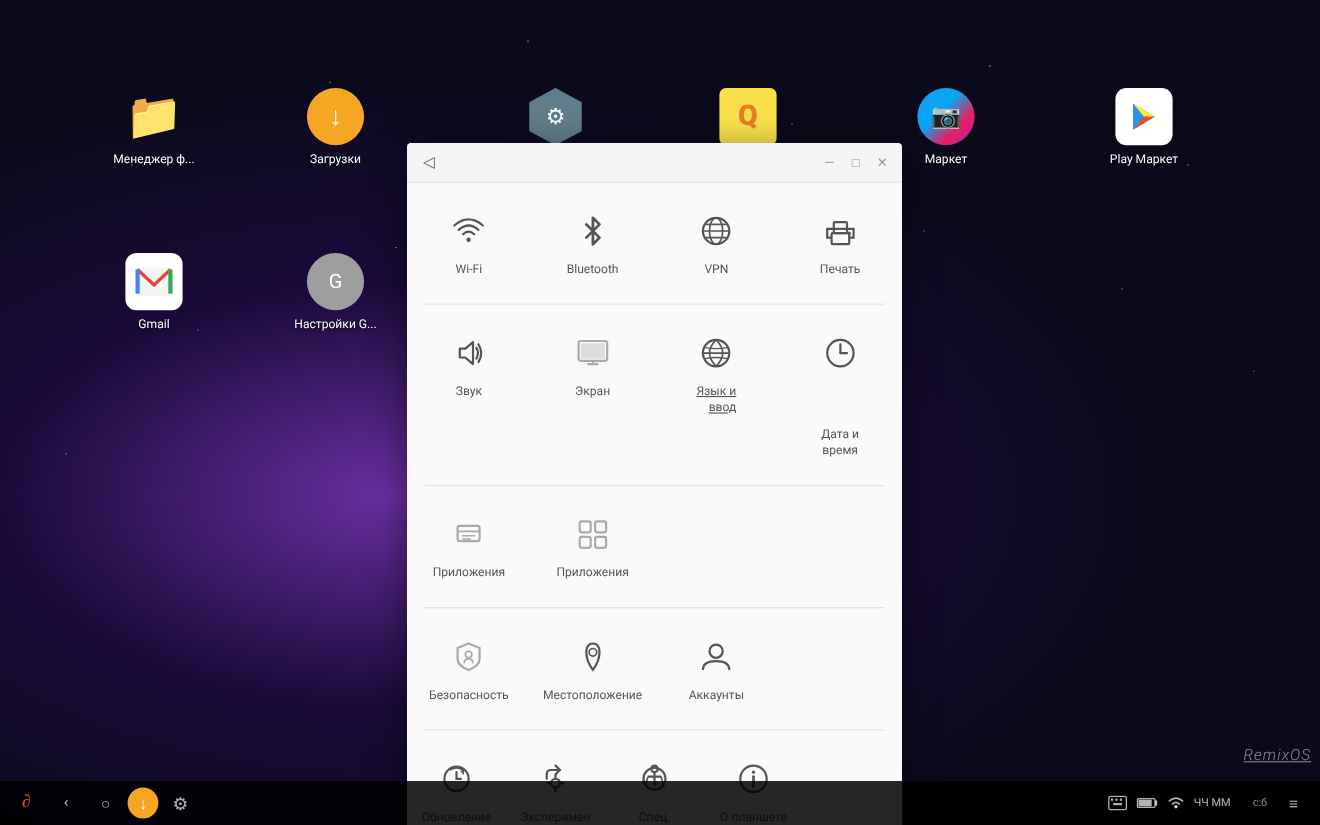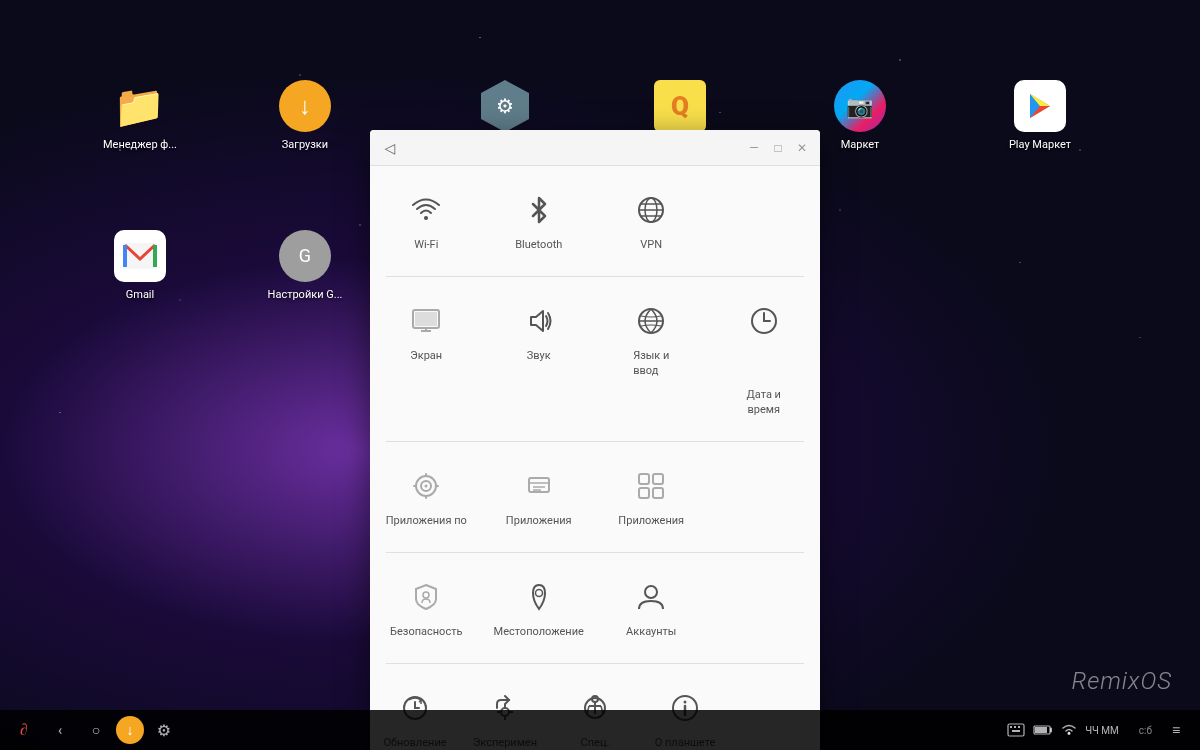--- a/index.html
+++ b/index.html
@@ -327,27 +327,28 @@
     .settings-divider {
       height: 1px;
       background: #e0e0e0;
       margin: 0 16px;
     }
 
     
     .remix-logo {
       position: absolute;
       bottom: 55px;
-      right: 28px;
+      right: 8px;
       color: rgba(255,255,255,0.5);
       font-style: italic;
-      font-size: 24px;
+      font-size: 14px;
       font-weight: 300;
       z-index: 10;
       letter-spacing: 1px;
+      text-decoration: underline;
     }
   </style>
 </head>
 <body>
 
 <div class="desktop-bg"></div>
 <div class="stars-overlay"></div>
 
 <div class="desktop-icons">
 
@@ -456,95 +457,92 @@
           <circle cx="16" cy="16" r="12" stroke="#555" stroke-width="2"></circle>
           <ellipse cx="16" cy="16" rx="6" ry="12" stroke="#555" stroke-width="1.5"></ellipse>
           <line x1="4" y1="16" x2="28" y2="16" stroke="#555" stroke-width="1.5"></line>
           <line x1="5" y1="10" x2="27" y2="10" stroke="#555" stroke-width="1.5"></line>
           <line x1="5" y1="22" x2="27" y2="22" stroke="#555" stroke-width="1.5"></line>
         </svg>
       </div>
       <span class="settings-item-label">VPN</span>
     </div>
 
+    <div class="settings-item">
+      <div class="settings-item-icon">
+        <svg viewBox="0 0 32 32" fill="none">
+          <rect x="8" y="18" width="16" height="10" rx="1" stroke="#555" stroke-width="2"></rect>
+          <rect x="10" y="8" width="12" height="10" rx="1" stroke="#555" stroke-width="2"></rect>
+          <path d="M8 22 L4 22 L4 14 L28 14 L28 22 L24 22" stroke="#555" stroke-width="2" fill="none"></path>
+          <circle cx="24" cy="18" r="1.5" fill="#555"></circle>
+        </svg>
+      </div>
+      <span class="settings-item-label">Печать</span>
+    </div>
   </div>
 
   <div class="settings-divider"></div>
 
   <div class="settings-grid">
+
+    <div class="settings-item">
+      <div class="settings-item-icon">
+        <svg viewBox="0 0 32 32" fill="none">
+          <path d="M8 12 L8 20 L13 20 L20 26 L20 6 L13 12 Z" stroke="#555" stroke-width="2" stroke-linejoin="round" fill="none"></path>
+          <path d="M23 11 Q26 16 23 21" stroke="#555" stroke-width="2" fill="none" stroke-linecap="round"></path>
+          <path d="M25 8 Q30 16 25 24" stroke="#555" stroke-width="2" fill="none" stroke-linecap="round"></path>
+        </svg>
+      </div>
+      <span class="settings-item-label">Звук</span>
+    </div>
 
     <div class="settings-item">
       <div class="settings-item-icon">
         <svg viewBox="0 0 32 32" fill="none">
           <rect x="3" y="5" width="26" height="18" rx="2" stroke="#aaa" stroke-width="2"></rect>
           <rect x="5" y="7" width="22" height="14" fill="#ddd"></rect>
           <path d="M11 26 L21 26" stroke="#aaa" stroke-width="2"></path>
           <path d="M16 23 L16 26" stroke="#aaa" stroke-width="2"></path>
         </svg>
       </div>
       <span class="settings-item-label">Экран</span>
-    </div>
-
-    <div class="settings-item">
-      <div class="settings-item-icon">
-        <svg viewBox="0 0 32 32" fill="none">
-          <path d="M8 12 L8 20 L13 20 L20 26 L20 6 L13 12 Z" stroke="#555" stroke-width="2" stroke-linejoin="round" fill="none"></path>
-          <path d="M23 11 Q26 16 23 21" stroke="#555" stroke-width="2" fill="none" stroke-linecap="round"></path>
-          <path d="M25 8 Q30 16 25 24" stroke="#555" stroke-width="2" fill="none" stroke-linecap="round"></path>
-        </svg>
-      </div>
-      <span class="settings-item-label">Звук</span>
     </div>
 
     <div class="settings-item">
       <div class="settings-item-icon">
         <svg viewBox="0 0 32 32" fill="none">
           <circle cx="16" cy="16" r="12" stroke="#555" stroke-width="2"></circle>
           <path d="M16 4 Q10 10 10 16 Q10 22 16 28" stroke="#555" stroke-width="1.5" fill="none"></path>
           <path d="M16 4 Q22 10 22 16 Q22 22 16 28" stroke="#555" stroke-width="1.5" fill="none"></path>
           <line x1="4" y1="16" x2="28" y2="16" stroke="#555" stroke-width="1.5"></line>
           <path d="M6 11 Q16 13 26 11" stroke="#555" stroke-width="1.2" fill="none"></path>
           <path d="M6 21 Q16 19 26 21" stroke="#555" stroke-width="1.2" fill="none"></path>
         </svg>
       </div>
-      <span class="settings-item-label" style="white-space:pre-line; text-align:left;">Язык и
+      <span class="settings-item-label" style="white-space:pre-line; text-align:right;text-decoration:underline;">Язык и
 ввод</span>
     </div>
 
     <div class="settings-item">
       <div class="settings-item-icon">
         <svg viewBox="0 0 32 32" fill="none">
           <circle cx="16" cy="16" r="12" stroke="#555" stroke-width="2"></circle>
           <line x1="16" y1="16" x2="16" y2="8" stroke="#555" stroke-width="2" stroke-linecap="round"></line>
           <line x1="16" y1="16" x2="22" y2="16" stroke="#555" stroke-width="2" stroke-linecap="round"></line>
         </svg>
       </div>
       <span class="settings-item-label" style="white-space:pre-line; text-align:center;margin-top:39px;">Дата и
 время</span>
     </div>
   </div>
 
   <div class="settings-divider"></div>
 
   <div class="settings-grid">
 
-    <div class="settings-item">
-      <div class="settings-item-icon">
-        <svg viewBox="0 0 32 32" fill="none">
-          <circle cx="16" cy="16" r="10" stroke="#aaa" stroke-width="2"></circle>
-          <circle cx="16" cy="16" r="5" stroke="#aaa" stroke-width="2"></circle>
-          <circle cx="16" cy="16" r="1.5" fill="#aaa"></circle>
-          <path d="M16 6 L16 4" stroke="#aaa" stroke-width="2" stroke-linecap="round"></path>
-          <path d="M16 28 L16 26" stroke="#aaa" stroke-width="2" stroke-linecap="round"></path>
-          <path d="M6 16 L4 16" stroke="#aaa" stroke-width="2" stroke-linecap="round"></path>
-          <path d="M28 16 L26 16" stroke="#aaa" stroke-width="2" stroke-linecap="round"></path>
-        </svg>
-      </div>
-      <span class="settings-item-label">Приложения по</span>
-    </div>
 
     <div class="settings-item">
       <div class="settings-item-icon">
         <svg viewBox="0 0 32 32" fill="none">
           <rect x="6" y="8" width="20" height="14" rx="2" stroke="#aaa" stroke-width="2"></rect>
           <line x1="6" y1="13" x2="26" y2="13" stroke="#aaa" stroke-width="1.5"></line>
           <line x1="10" y1="17" x2="22" y2="17" stroke="#aaa" stroke-width="1.5"></line>
           <line x1="10" y1="20" x2="18" y2="20" stroke="#aaa" stroke-width="1.5"></line>
         </svg>
       </div>

